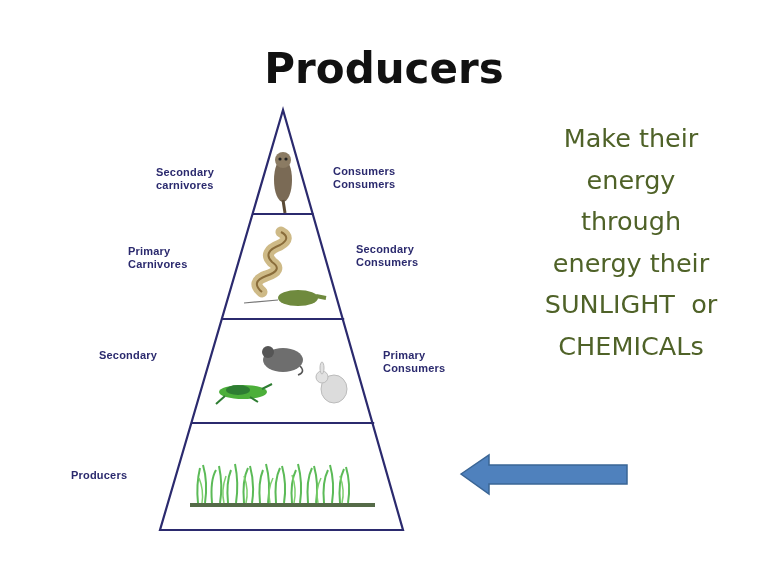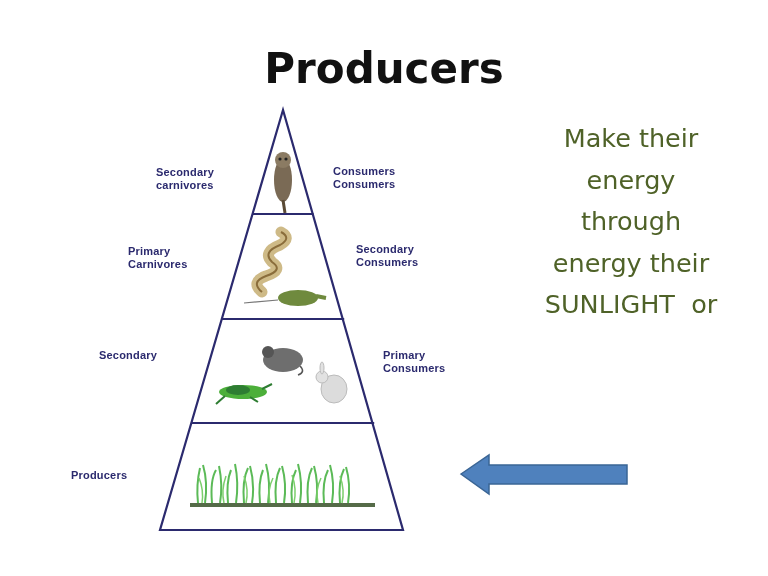--- a/index.html
+++ b/index.html
@@ -124,17 +124,18 @@
 <div class="lbl" style="left:71px; top:469px;">
   <div>Producers</div>
 </div>
 
 <div class="desc">
   <div>Make their</div>
   <div>energy</div>
   <div>through</div>
   <div>energy their</div>
   <div>SUNLIGHT  or</div>
+  <div>CHEMICALs</div>
 </div>
 
 <svg class="arrow" width="175" height="46">
   <path d="M3 22 L31 3 L31 13 L169 13 L169 32 L31 32 L31 42 Z" fill="#4f81bd" stroke="#3a6595" stroke-width="1.5"></path>
 </svg>
 
 </body></html>

